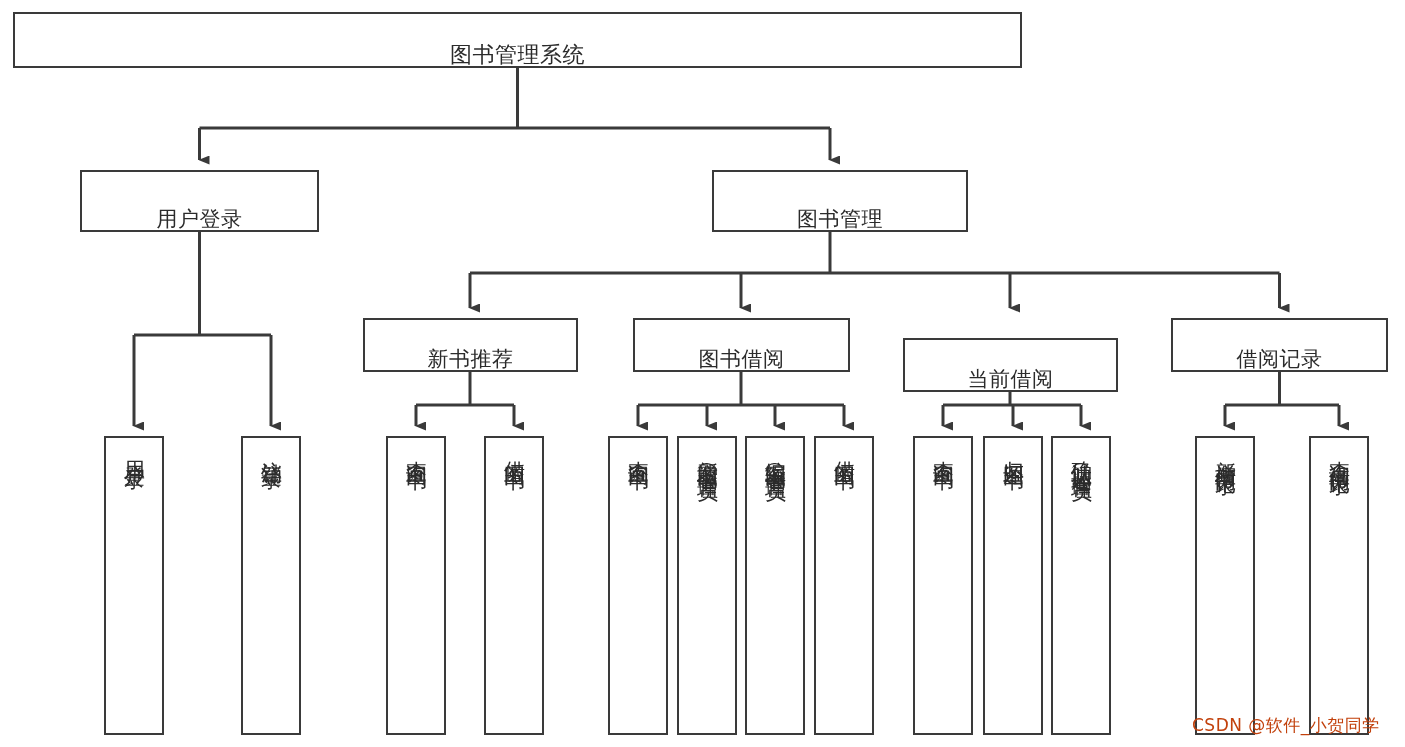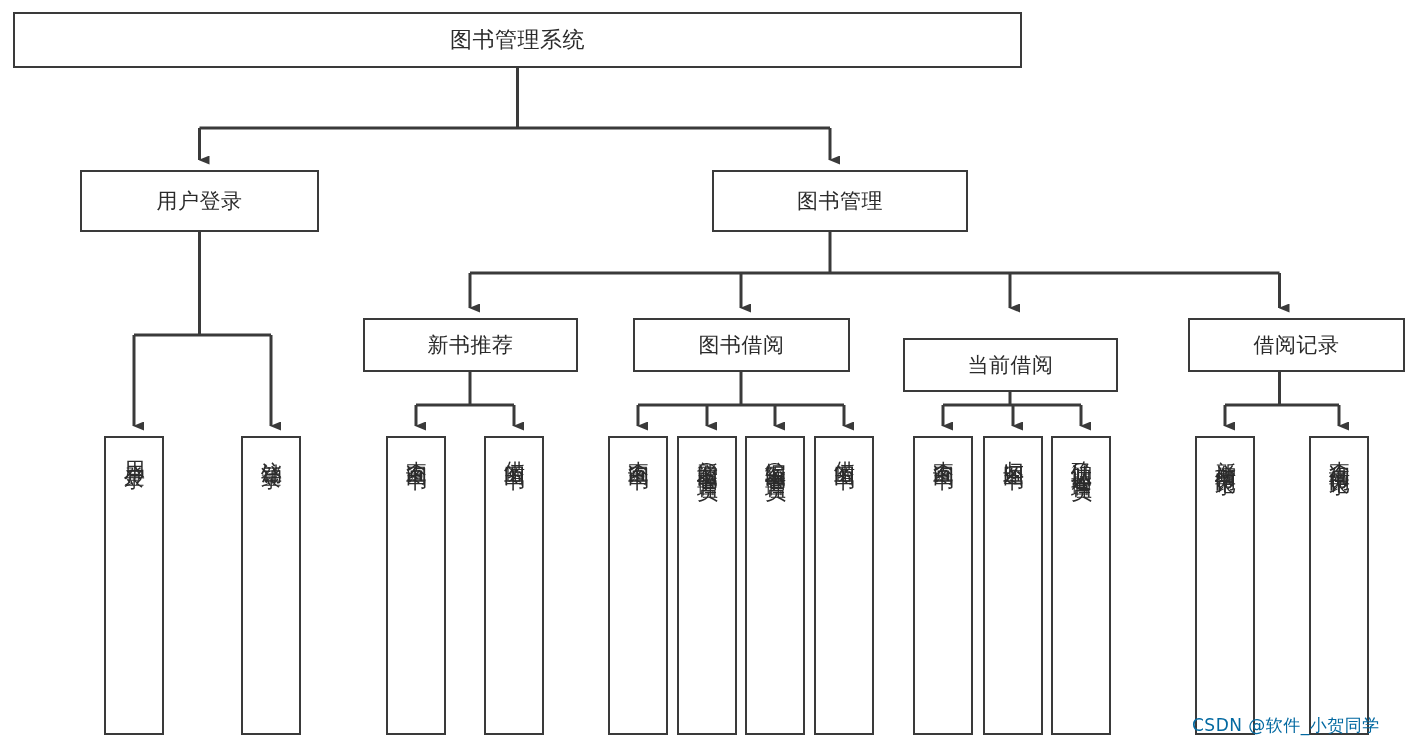--- a/index.html
+++ b/index.html
@@ -23,21 +23,21 @@
     top: 0;
     width: 1405px;
     height: 747px;
   }
   .node {
     position: absolute;
     box-sizing: border-box;
     background: #ffffff;
     border: 2px solid #3a3a3a;
     display: flex;
-    align-items: center;
+    align-items: flex-end;
     justify-content: center;
     z-index: 3;
   }
   .node-label {
     color: #2b2b2b;
     letter-spacing: 0.5px;
     white-space: nowrap;
   }
   
   .node.horiz .node-label {
@@ -60,21 +60,21 @@
     line-height: 1.18;
     letter-spacing: 3px;
     white-space: normal;
     max-height: 290px;
   }
   #watermark {
     position: absolute;
     left: 1192px;
     top: 714px;
     font-size: 17px;
-    color: #0369a1;
+    color: #c2410c;
     letter-spacing: 0.5px;
     z-index: 6;
     white-space: nowrap;
     pointer-events: none;
   }
 </style>
 </head>
 <body>
 
 <div id="diagram-root">
@@ -142,21 +142,21 @@
 
   <div class="node horiz" style="left:363px; top:318px; width:215px; height:54px;">
     <span class="node-label">新书推荐</span>
   </div>
   <div class="node horiz" style="left:633px; top:318px; width:217px; height:54px;">
     <span class="node-label">图书借阅</span>
   </div>
   <div class="node horiz" style="left:903px; top:318px; width:215px; height:54px;margin-top:20px;">
     <span class="node-label">当前借阅</span>
   </div>
-  <div class="node horiz" style="left:1171px; top:318px; width:217px; height:54px;margin-left:17px;">
+  <div class="node horiz" style="left:1171px; top:318px; width:217px; height:54px;">
     <span class="node-label">借阅记录</span>
   </div>
 
   <div class="node vert" style="left:104px; top:436px; width:60px; height:299px;">
     <span class="node-label">用户登录</span>
   </div>
   <div class="node vert" style="left:241px; top:436px; width:60px; height:299px;">
     <span class="node-label">注销登录</span>
   </div>
 

